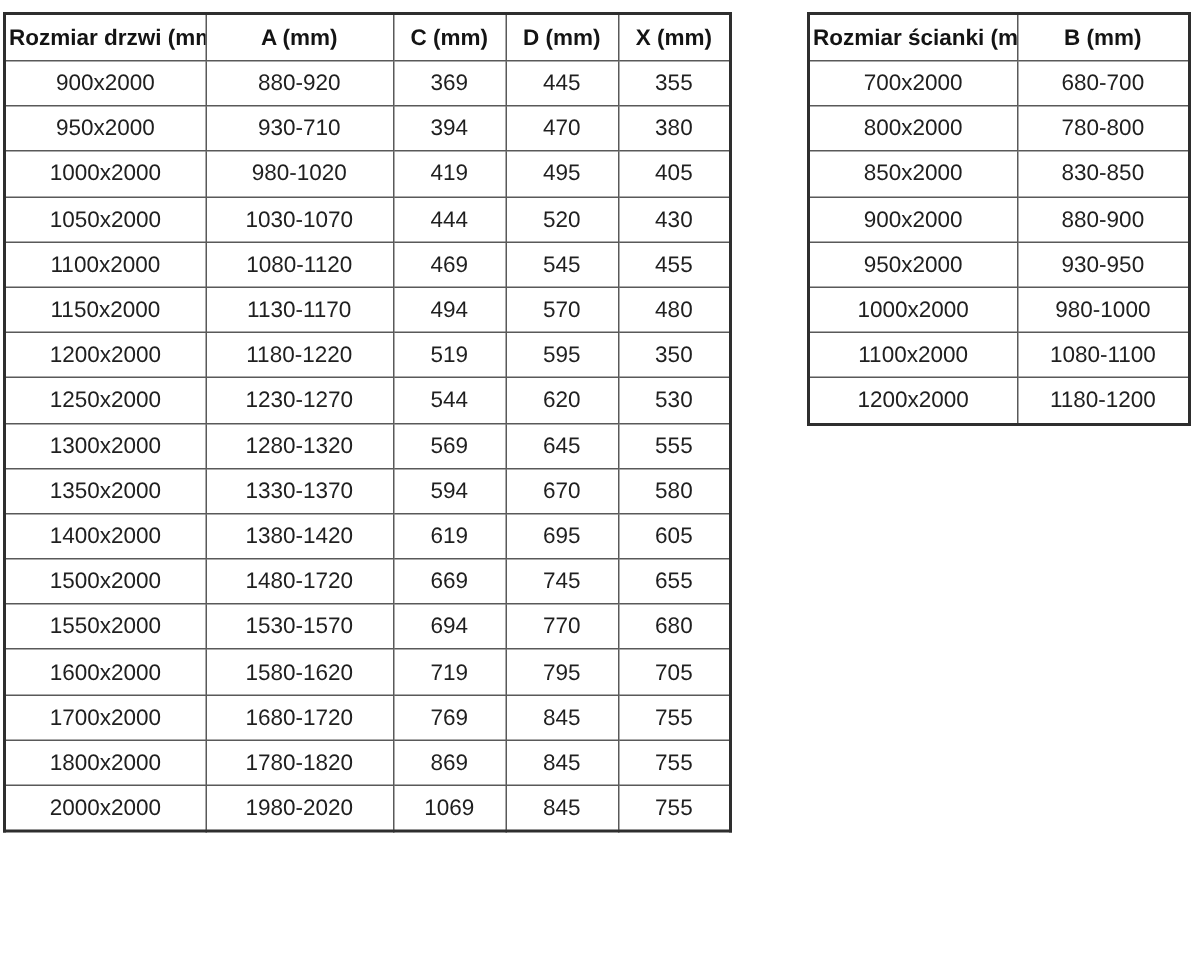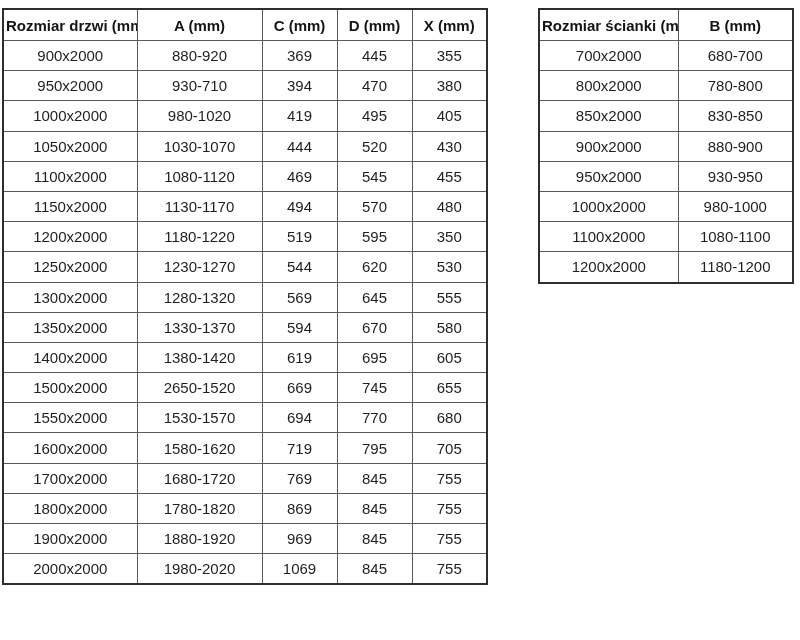--- a/index.html
+++ b/index.html
@@ -153,21 +153,21 @@
         </tr>
         <tr>
           <td>1400x2000</td>
           <td>1380-1420</td>
           <td>619</td>
           <td>695</td>
           <td>605</td>
         </tr>
         <tr>
           <td>1500x2000</td>
-          <td>2650-1520</td>
+          <td>1480-1720</td>
           <td>669</td>
           <td>745</td>
           <td>655</td>
         </tr>
         <tr>
           <td>1550x2000</td>
           <td>1530-1570</td>
           <td>694</td>
           <td>770</td>
           <td>680</td>
@@ -183,27 +183,20 @@
           <td>1700x2000</td>
           <td>1680-1720</td>
           <td>769</td>
           <td>845</td>
           <td>755</td>
         </tr>
         <tr>
           <td>1800x2000</td>
           <td>1780-1820</td>
           <td>869</td>
-          <td>845</td>
-          <td>755</td>
-        </tr>
-        <tr>
-          <td>1900x2000</td>
-          <td>1880-1920</td>
-          <td>969</td>
           <td>845</td>
           <td>755</td>
         </tr>
         <tr>
           <td>2000x2000</td>
           <td>1980-2020</td>
           <td>1069</td>
           <td>845</td>
           <td>755</td>
         </tr>

